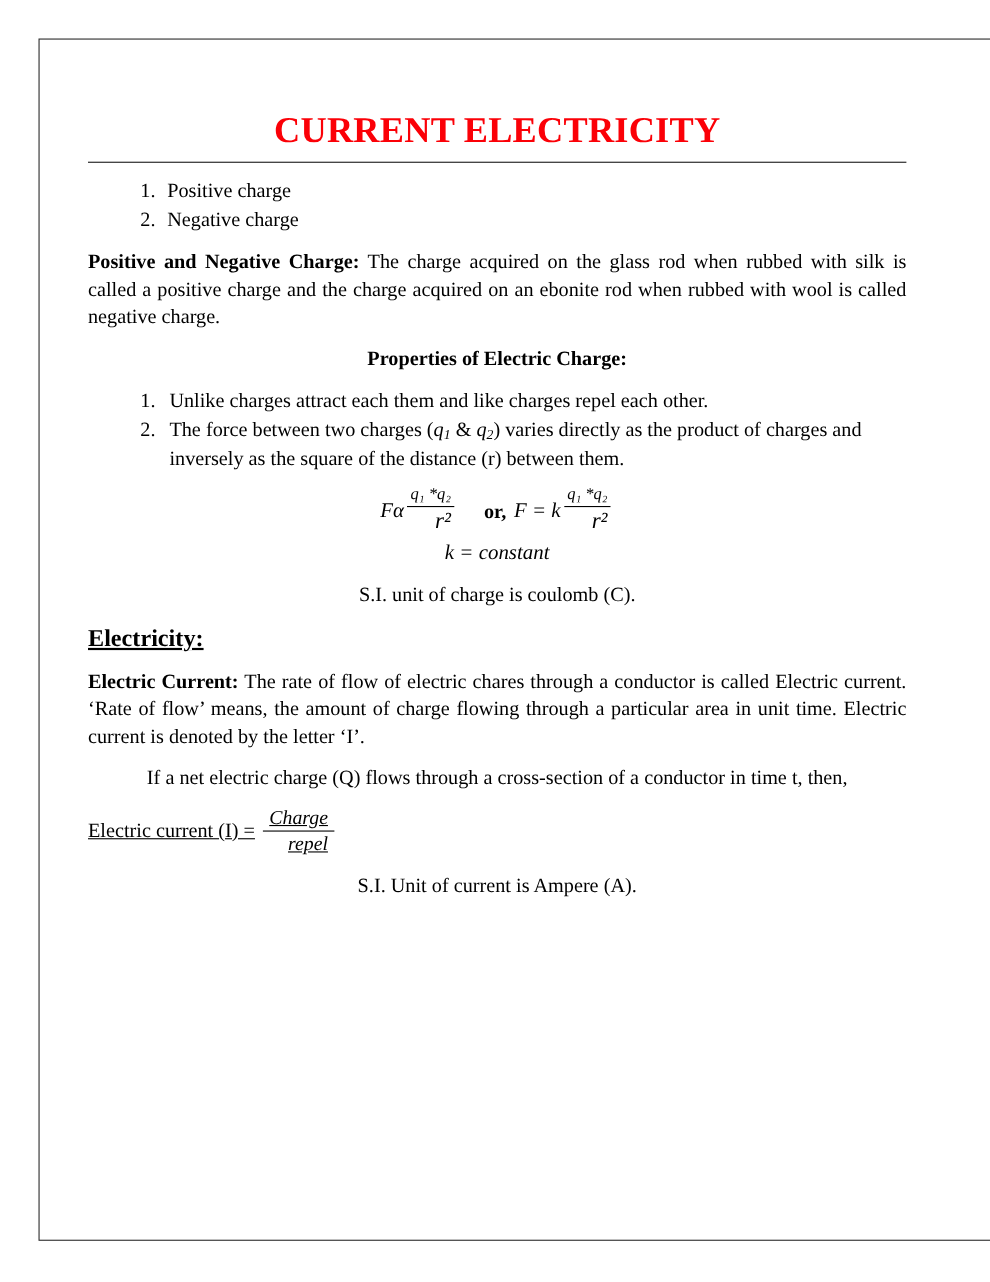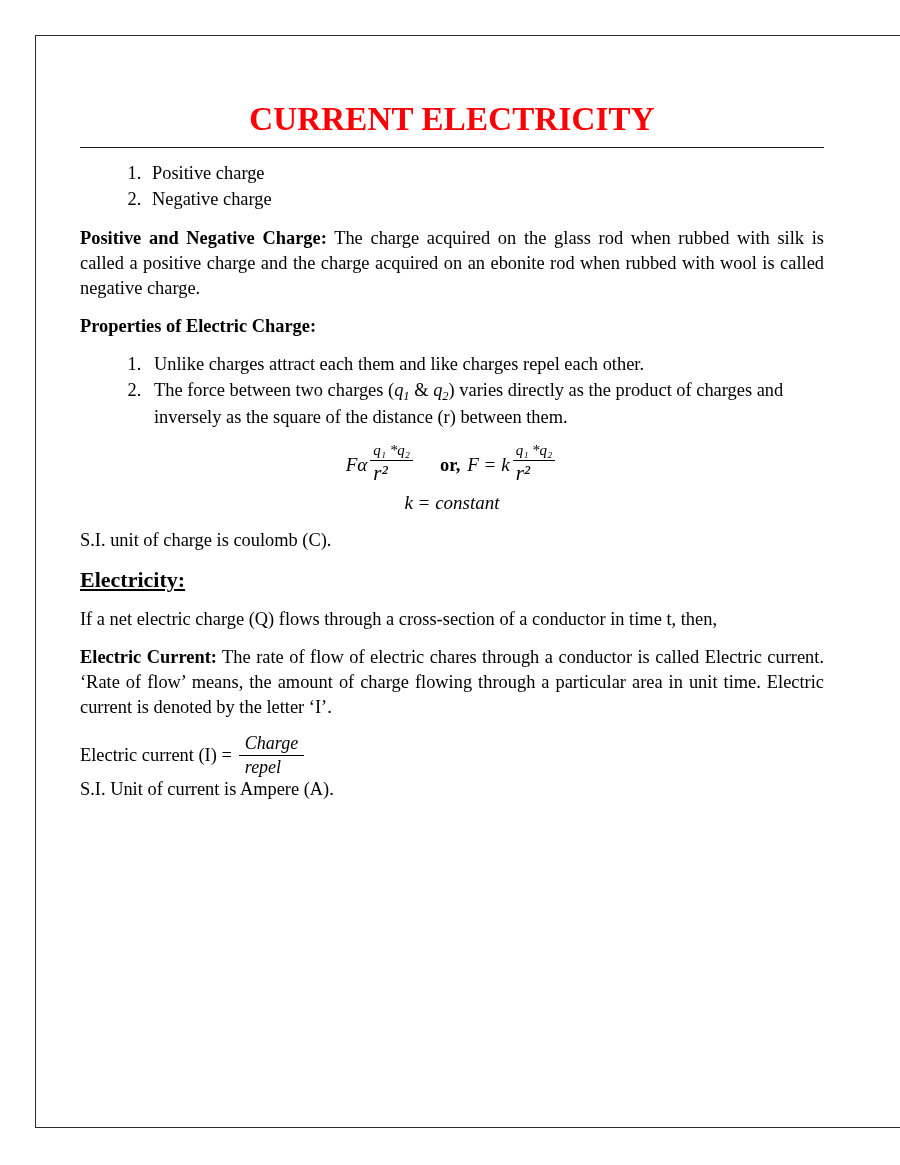--- a/index.html
+++ b/index.html
@@ -46,21 +46,21 @@
     width: 744px;
   }
   p.body {
     font-size: 18.4px;
     line-height: 1.36;
     margin: 0 0 13px 0;
     text-align: justify;
     text-justify: inter-word;
   }
   p.body.left {
-    text-align: left;
+    text-align: center;
   }
   .lead {
     font-weight: bold;
   }
   .section-heading {
     font-size: 22px;
     font-weight: bold;
     text-decoration: underline;
     margin: 0 0 13px 0;
     line-height: 1.3;
@@ -97,21 +97,21 @@
     justify-content: center;
     gap: 0;
   }
   .math-row .gap {
     display: inline-block;
     width: 24px;
   }
   .frac {
     display: inline-flex;
     flex-direction: column;
-    align-items: flex-start;
+    align-items: flex-end;
     vertical-align: middle;
     margin: 0 3px;
     position: relative;
     top: -1px;
   }
   .frac .num {
     font-size: 15px;
     line-height: 1.12;
     padding: 0 3px;
   }
@@ -137,21 +137,22 @@
   }
   .math-line2 {
     margin-top: 6px;
     font-size: 19px;
   }
   .inline-eq {
     font-size: 18.4px;
     line-height: 1.1;
     display: flex;
     align-items: center;
-    margin: 4px 0 0 0;
+    margin: 4px 0 16px 0;
+    text-decoration: underline;
   }
   .inline-eq .label {
     font-style: normal;
   }
   .inline-eq .frac {
     margin-left: 7px;
     top: 0;
   }
   .inline-eq .frac .num,
   .inline-eq .frac .den {
@@ -214,25 +215,25 @@
         </span>
       </div>
       <div class="math-line2">k = constant</div>
     </div>
 
     <p class="body left">S.I. unit of charge is coulomb (C).</p>
 
     <h2 class="section-heading">Electricity:</h2>
 
 
-    <p class="body left">If a net electric charge (Q) flows through a cross-section of a conductor in time t, then,</p>
-
     <p class="body">
       <span class="lead">Electric Current:</span><span> The rate of flow of electric chares through a conductor is called Electric current. ‘Rate of flow’ means, the amount of charge flowing through a particular area in unit time. Electric current is denoted by the letter ‘I’.</span>
     </p>
+
+    <p class="body left">If a net electric charge (Q) flows through a cross-section of a conductor in time t, then,</p>
 
     <div class="inline-eq">
       <span class="label">Electric current (I) =</span>
       <span class="frac">
         <span class="num">Charge</span>
         <span class="bar"></span>
         <span class="den">repel</span>
       </span>
     </div>
 

